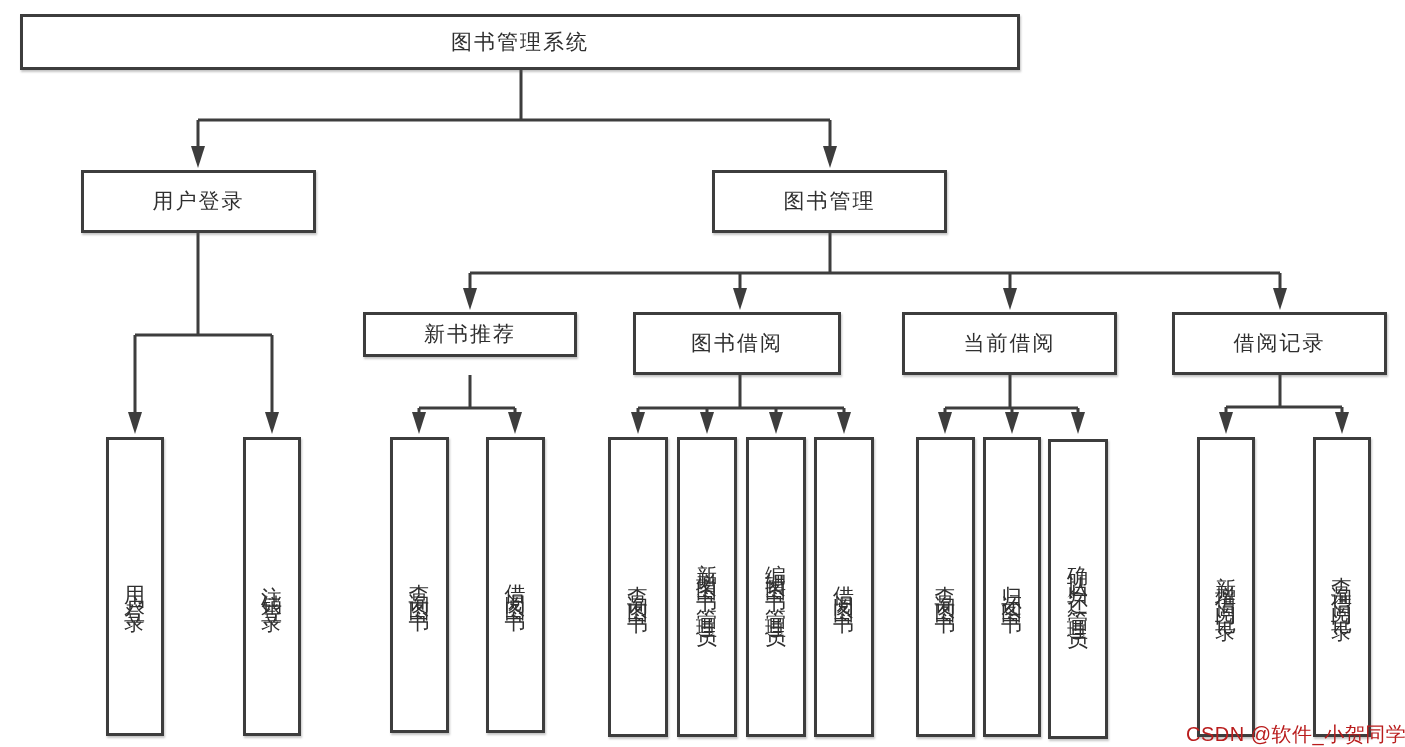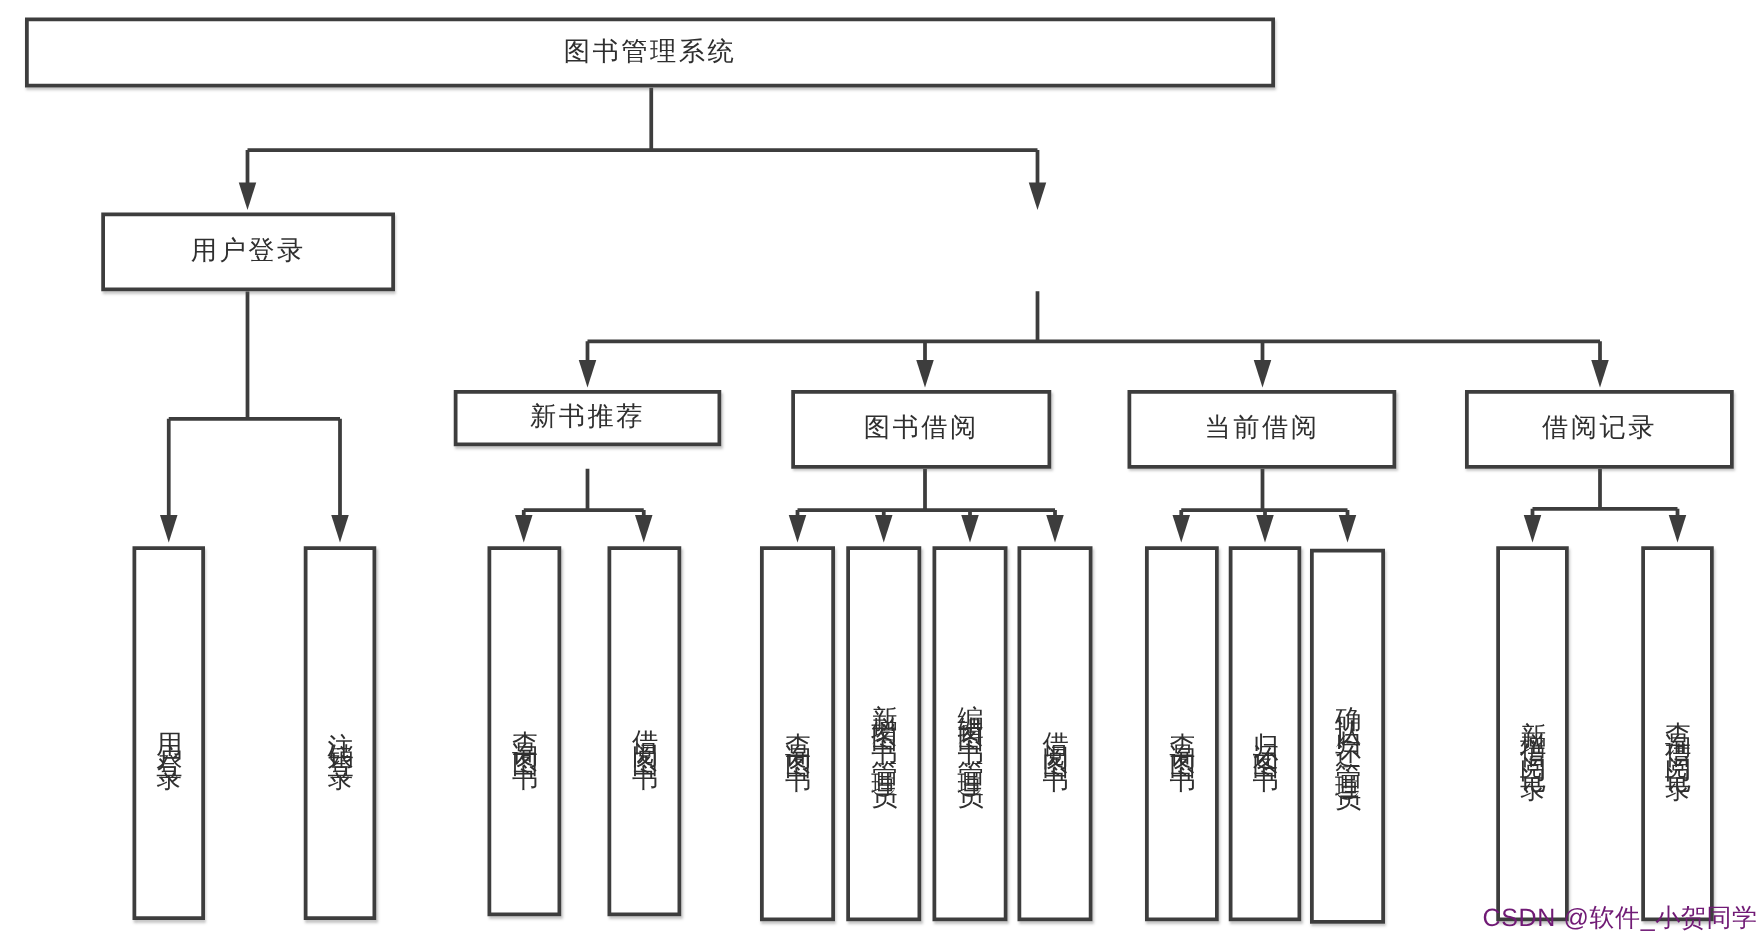--- a/index.html
+++ b/index.html
@@ -19,21 +19,21 @@
   }
   .node .label{line-height:1.25;}
   .h .label{font-size:21px;letter-spacing:2px;white-space:nowrap;}
   .v .label{
     writing-mode:vertical-lr;
     font-size:21px;letter-spacing:9px;line-height:1;
   }
   .watermark{
     position:absolute;z-index:3;left:1186px;top:721px;
     font-size:20px;letter-spacing:0.5px;white-space:nowrap;
-    color:#701a75;
+    color:#b91c1c;
   }
 </style>
 </head>
 <body>
 
 <div class="canvas">
 
   <svg class="connectors" width="1405" height="747" viewBox="0 0 1405 747">
     <path fill="none" stroke="#3d3d3d" stroke-width="3" d="
       M521,70 V120
@@ -79,20 +79,23 @@
       <polygon points="1335,412 1349,412 1342,434"></polygon>
     </g>
   </svg>
 
   <div class="node h" style="left:20px;top:14px;width:1000px;height:56px">
     <span class="label">图书管理系统</span>
   </div>
 
   <div class="node h" style="left:81px;top:170px;width:235px;height:63px">
     <span class="label">用户登录</span>
+  </div>
+  <div class="node h" style="left:712px;top:170px;width:235px;height:63px">
+    <span class="label">图书管理</span>
   </div>
 
   <div class="node h" style="left:363px;top:312px;width:214px;height:45px">
     <span class="label">新书推荐</span>
   </div>
   <div class="node h" style="left:633px;top:312px;width:208px;height:63px">
     <span class="label">图书借阅</span>
   </div>
   <div class="node h" style="left:1172px;top:312px;width:215px;height:63px">
     <span class="label">借阅记录</span>

